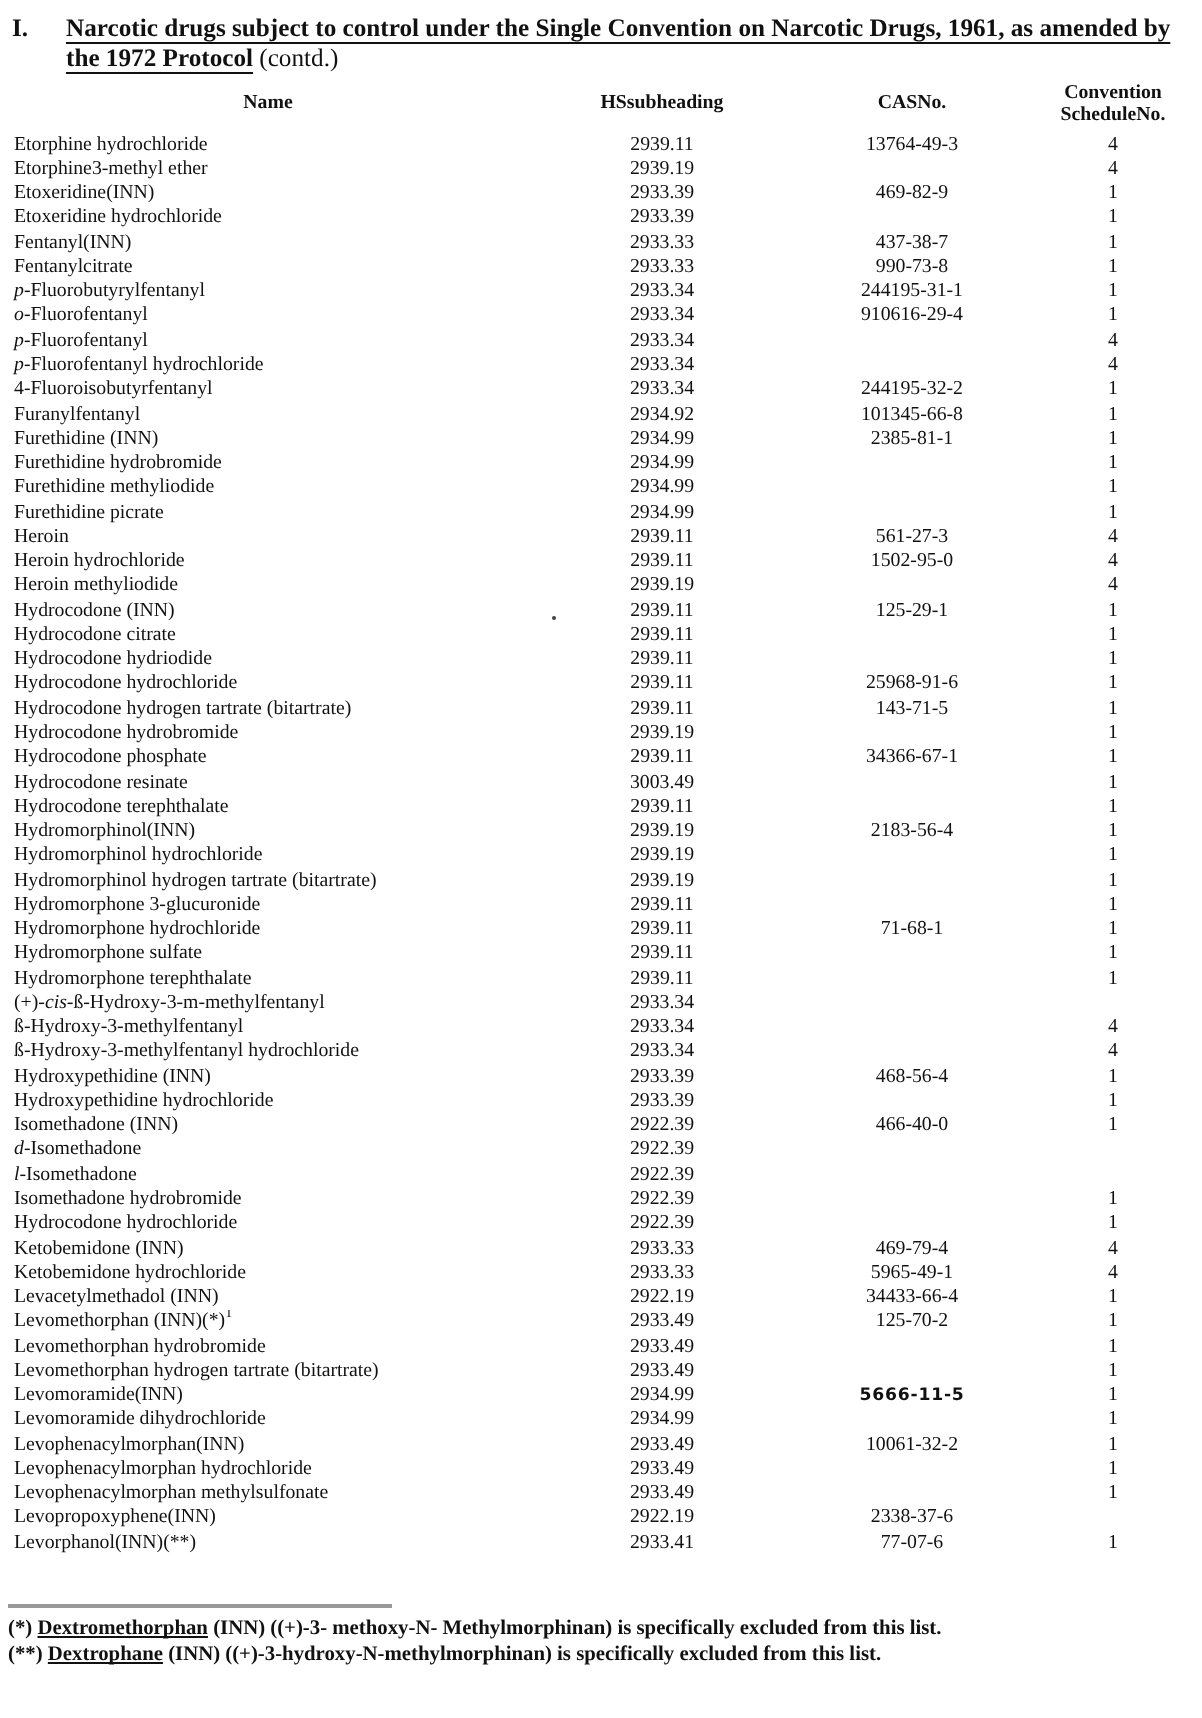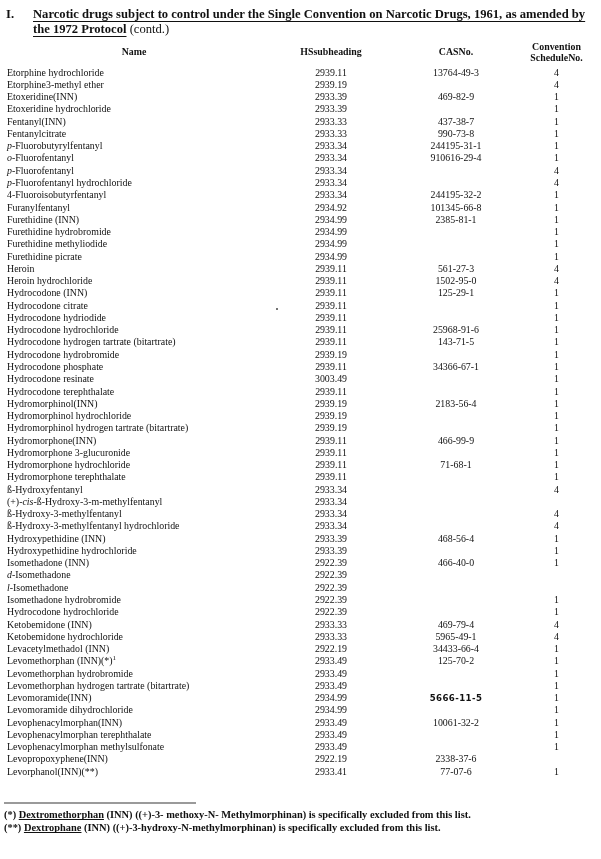--- a/index.html
+++ b/index.html
@@ -158,20 +158,26 @@
         <td class="cas">561-27-3</td>
         <td class="sched">4</td>
       </tr>
       <tr>
         <td class="name">Heroin hydrochloride</td>
         <td class="hs">2939.11</td>
         <td class="cas">1502-95-0</td>
         <td class="sched">4</td>
       </tr>
       <tr>
+        <td class="name">Heroin methyliodide</td>
+        <td class="hs">2939.19</td>
+        <td class="cas"></td>
+        <td class="sched">4</td>
+      </tr>
+      <tr>
         <td class="name">Hydrocodone (INN)</td>
         <td class="hs">2939.11</td>
         <td class="cas">125-29-1</td>
         <td class="sched">1</td>
       </tr>
       <tr>
         <td class="name">Hydrocodone citrate</td>
         <td class="hs">2939.11</td>
         <td class="cas"></td>
         <td class="sched">1</td>
@@ -230,48 +236,42 @@
         <td class="cas"></td>
         <td class="sched">1</td>
       </tr>
       <tr>
         <td class="name">Hydromorphinol hydrogen tartrate (bitartrate)</td>
         <td class="hs">2939.19</td>
         <td class="cas"></td>
         <td class="sched">1</td>
       </tr>
       <tr>
-        <td class="name">Hydromorphone(INN)</td>
-        <td class="hs">2939.11</td>
-        <td class="cas">466-99-9</td>
-        <td class="sched">1</td>
-      </tr>
-      <tr>
         <td class="name">Hydromorphone 3-glucuronide</td>
         <td class="hs">2939.11</td>
         <td class="cas"></td>
         <td class="sched">1</td>
       </tr>
       <tr>
         <td class="name">Hydromorphone hydrochloride</td>
         <td class="hs">2939.11</td>
         <td class="cas">71-68-1</td>
         <td class="sched">1</td>
       </tr>
       <tr>
+        <td class="name">Hydromorphone sulfate</td>
+        <td class="hs">2939.11</td>
+        <td class="cas"></td>
+        <td class="sched">1</td>
+      </tr>
+      <tr>
         <td class="name">Hydromorphone terephthalate</td>
         <td class="hs">2939.11</td>
         <td class="cas"></td>
         <td class="sched">1</td>
-      </tr>
-      <tr>
-        <td class="name">ß-Hydroxyfentanyl</td>
-        <td class="hs">2933.34</td>
-        <td class="cas"></td>
-        <td class="sched">4</td>
       </tr>
       <tr>
         <td class="name">(+)-<i>cis</i>-ß-Hydroxy-3-m-methylfentanyl</td>
         <td class="hs">2933.34</td>
         <td class="cas"></td>
         <td class="sched"></td>
       </tr>
       <tr>
         <td class="name">ß-Hydroxy-3-methylfentanyl</td>
         <td class="hs">2933.34</td>
@@ -374,21 +374,21 @@
         <td class="cas"></td>
         <td class="sched">1</td>
       </tr>
       <tr>
         <td class="name">Levophenacylmorphan(INN)</td>
         <td class="hs">2933.49</td>
         <td class="cas">10061-32-2</td>
         <td class="sched">1</td>
       </tr>
       <tr>
-        <td class="name">Levophenacylmorphan terephthalate</td>
+        <td class="name">Levophenacylmorphan hydrochloride</td>
         <td class="hs">2933.49</td>
         <td class="cas"></td>
         <td class="sched">1</td>
       </tr>
       <tr>
         <td class="name">Levophenacylmorphan methylsulfonate</td>
         <td class="hs">2933.49</td>
         <td class="cas"></td>
         <td class="sched">1</td>
       </tr>

